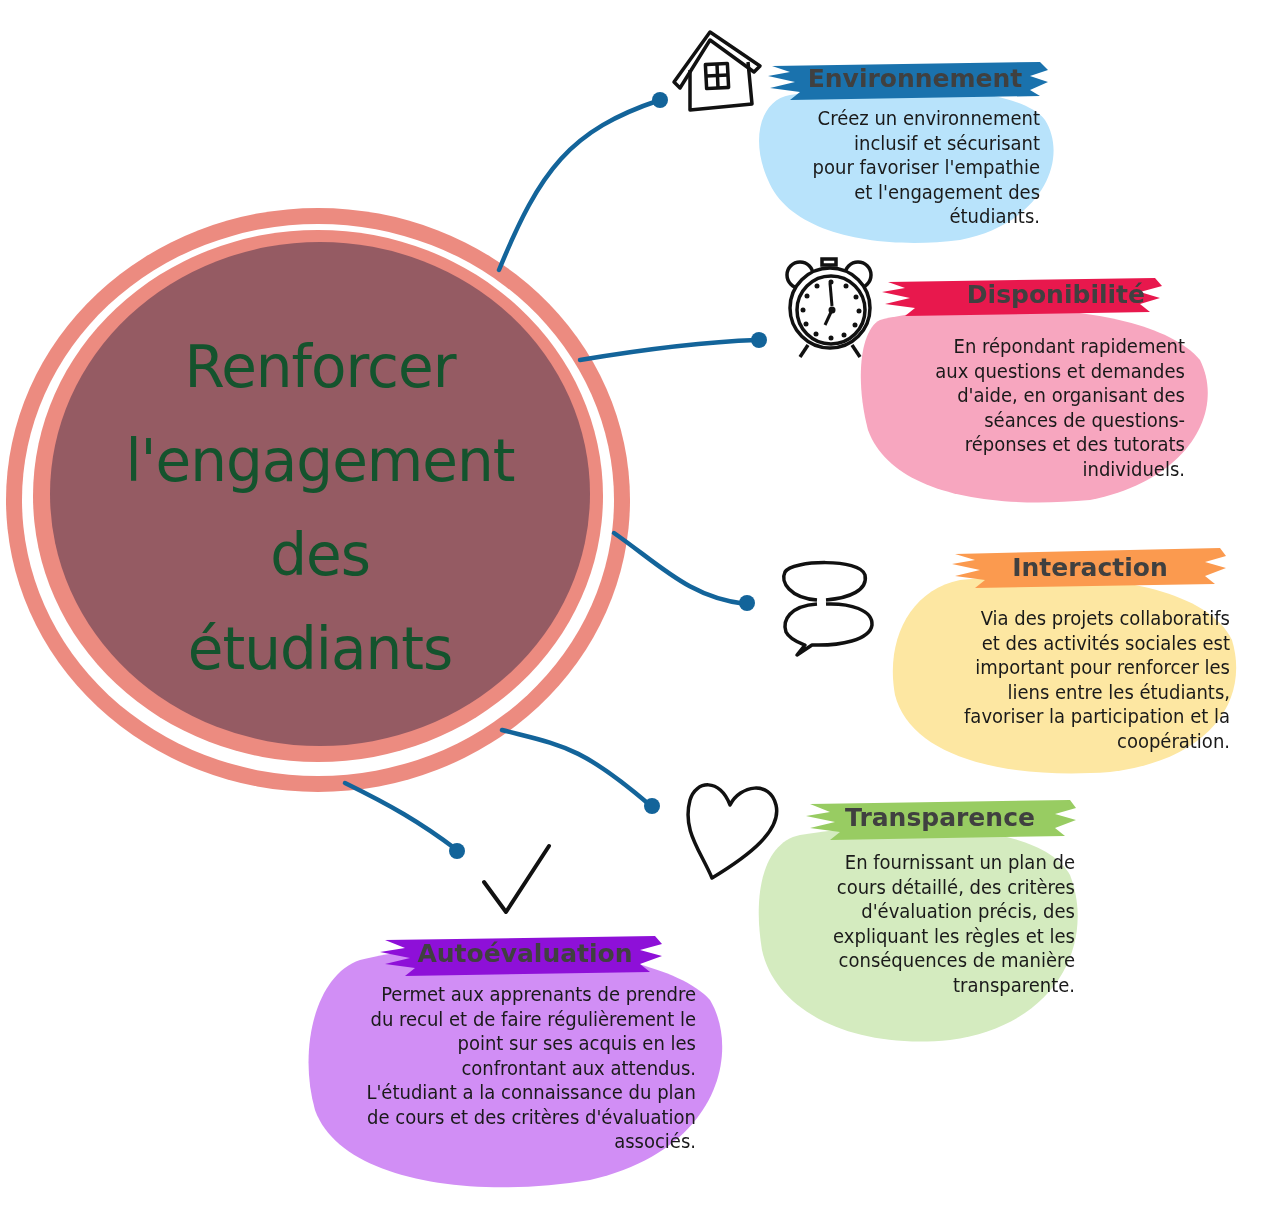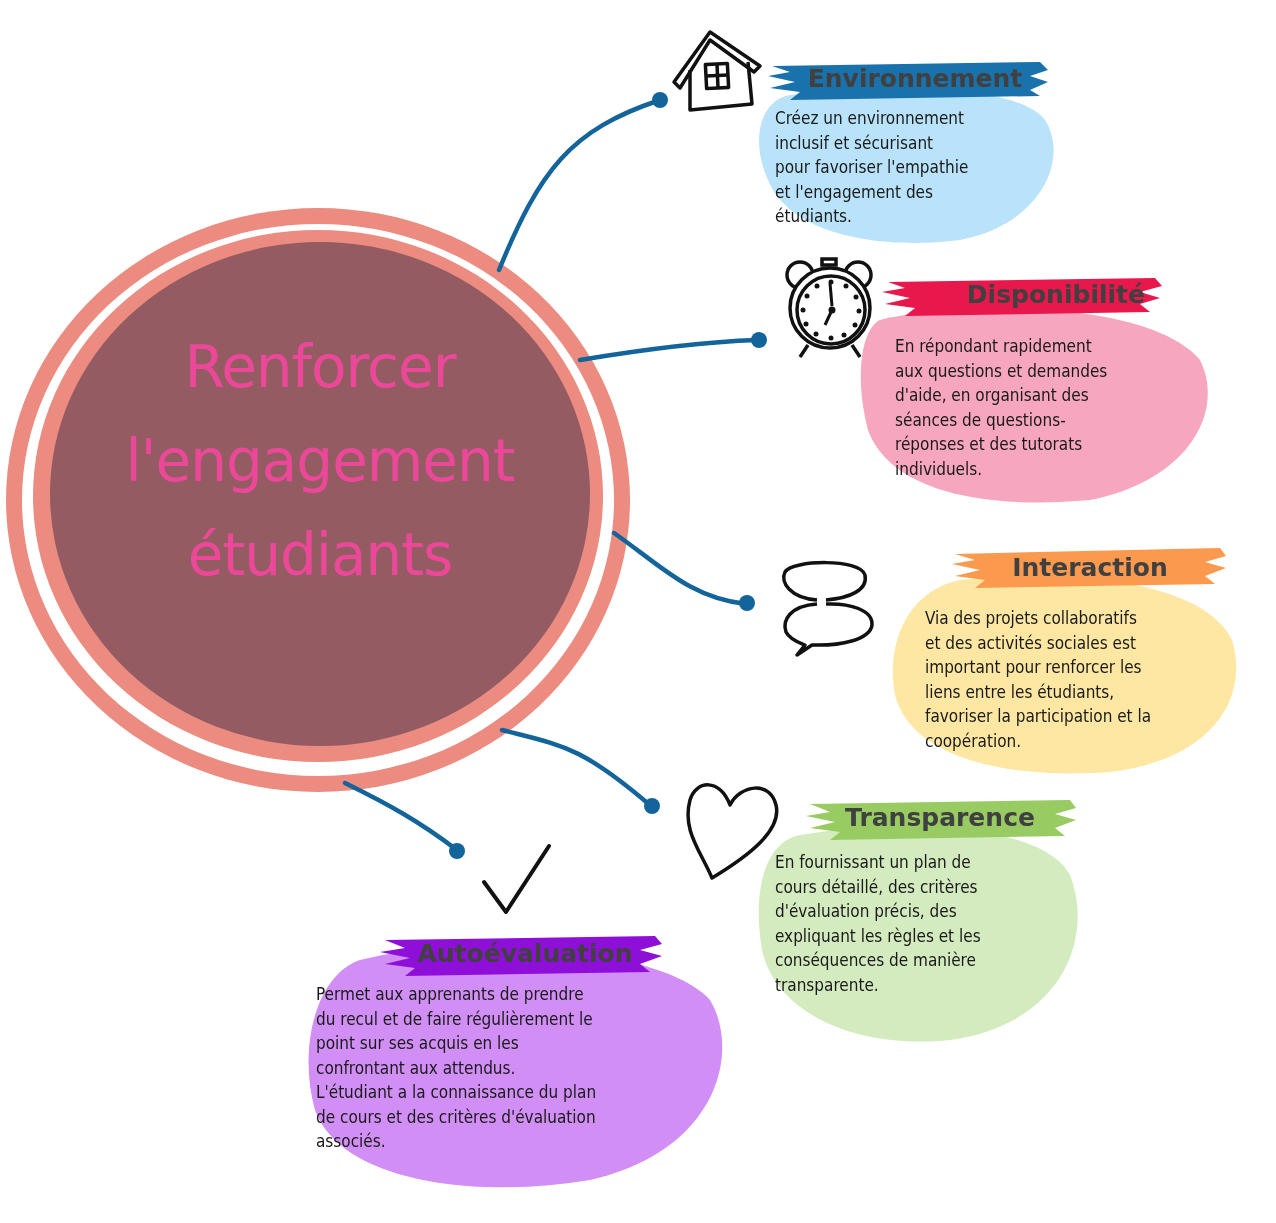--- a/index.html
+++ b/index.html
@@ -1,35 +1,35 @@
 <!DOCTYPE html>
 <html><head>
 <meta charset="utf-8">
 <style>
   html, body { margin: 0; padding: 0; background: #ffffff; }
   body { width: 1276px; height: 1223px; position: relative; overflow: hidden;
          font-family: "DejaVu Sans", sans-serif; }
   #diagram { position: absolute; left: 0; top: 0; width: 1276px; height: 1223px; }
   .center-title {
     position: absolute; left: 105px; top: 320px; width: 430px;
-    text-align: center; color: #ec4899;
+    text-align: center; color: #14532d;
     font-family: "DejaVu Sans", sans-serif; font-size: 58px; line-height: 94px;
     letter-spacing: -1px;
   }
   .center-title span { display: block; }
   .node { position: absolute; }
   .banner {
     position: absolute; color: #404040; font-weight: bold;
     font-family: "DejaVu Sans", sans-serif; font-size: 25px; text-align: center;
     white-space: nowrap;
   }
   .blob-text {
-    position: absolute; text-align: left; color: #1a1a1a;
+    position: absolute; text-align: right; color: #1a1a1a;
     font-family: "DejaVu Sans Condensed", "DejaVu Sans", sans-serif;
-    font-size: 17px; line-height: 24.5px;
+    font-size: 20px; line-height: 24.5px;
   }
   .blob-text span { display: block; white-space: nowrap; }
 </style>
 </head>
 <body>
 
 <div id="diagram">
 
   <svg width="1276" height="1223" viewBox="0 0 1276 1223" style="position:absolute;left:0;top:0">
 
@@ -122,20 +122,21 @@
     </g>
 
     <g fill="none" stroke="#111" stroke-width="4" stroke-linecap="round" stroke-linejoin="round">
       <path d="M484 882 L 506 912 L 549 846"></path>
     </g>
   </svg>
 
   <div class="center-title">
     <span>Renforcer</span>
     <span>l'engagement</span>
+    <span>des</span>
     <span>étudiants</span>
   </div>
 
   <div class="node">
     <div class="banner" style="left:790px;top:64px;width:250px;">Environnement</div>
     <div class="blob-text" style="left:775px;top:106px;width:265px;">
       <span>Créez un environnement</span>
       <span>inclusif et sécurisant</span>
       <span>pour favoriser l'empathie</span>
       <span>et l'engagement des</span>

